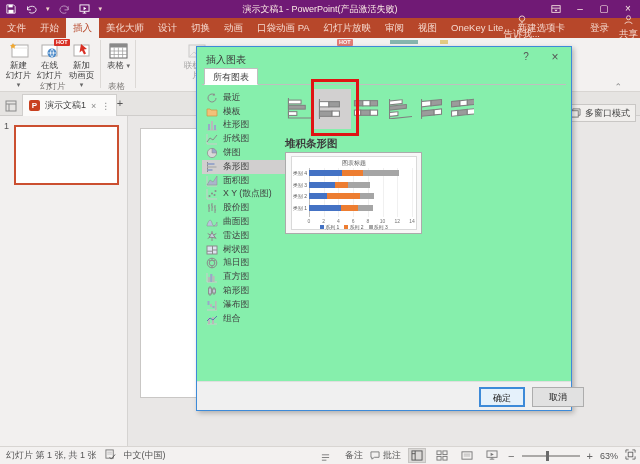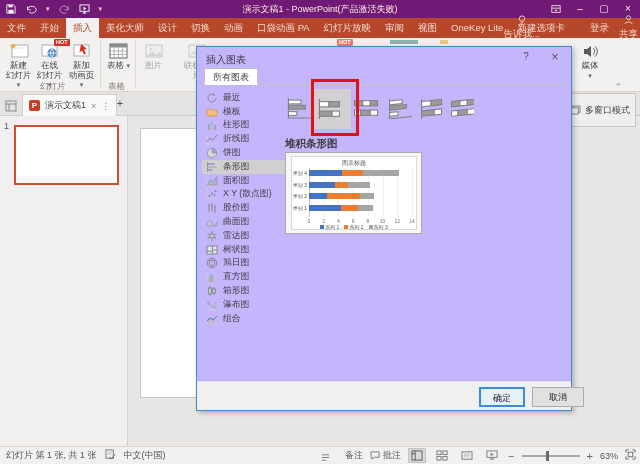--- a/index.html
+++ b/index.html
@@ -34,39 +34,39 @@
   .collapse { position:absolute; right:18px; top:44px; color:#8a8a8a; font-size:9px; }
   .caret { font-size:7px; color:#666; }
 
   
   .docbar { position:absolute; left:0; top:92px; width:640px; height:24px; background:#E6E4E2; border-bottom:1px solid #CFCDCB; }
   .docbar .gridico { position:absolute; left:5px; top:6px; }
   .doctab { position:absolute; left:22px; top:2px; height:22px; background:#FBFAF9; border:1px solid #D0CECC; border-bottom:none; display:flex; align-items:center; gap:5px; padding:0 6px; font-size:9px; color:#3f3f3f; }
   .pptlogo { width:11px; height:11px; background:#C8401F; color:#fff; border-radius:2px; font-size:8px; font-weight:bold; text-align:center; line-height:11px; }
   .doctab .x { color:#8a8a8a; font-size:9px; }
   .newtab { position:absolute; left:112px; top:4px; width:16px; height:16px; text-align:center; line-height:15px; font-size:11px; color:#555; }
-  .multiwin { position:absolute; right:4px; top:1px; height:34px; border:1px solid #C9C7C5; background:#F1EFED; display:flex; align-items:center; gap:4px; padding:0 5px; font-size:9px; color:#444; }
+  .multiwin { position:absolute; right:4px; top:12px; height:18px; border:1px solid #C9C7C5; background:#F1EFED; display:flex; align-items:center; gap:4px; padding:0 5px; font-size:9px; color:#444; }
 
   
   .thumb-panel { position:absolute; left:0; top:116px; width:128px; height:330px; background:#F2F0EF; border-right:1px solid #D5D3D1; }
   .slide-num { position:absolute; left:4px; top:5px; font-size:9px; color:#555; }
   .thumb { position:absolute; left:14px; top:9px; width:105px; height:60px; background:#fff; border:2px solid #CB4F30; }
   .canvas-slide { position:absolute; left:140px; top:128px; width:432px; height:270px; background:#fff; border:1px solid #C9C7C5; }
 
   
   .statusbar { position:absolute; left:0; top:446px; width:640px; height:18px; background:#F3F1F0; border-top:1px solid #D8D5D2; font-size:9px; color:#555; }
   .sb-left { position:absolute; left:6px; top:0; height:17px; display:flex; align-items:center; gap:8px; }
   .sb-right { position:absolute; right:4px; top:0; height:17px; display:flex; align-items:center; gap:7px; }
   .viewbtn { width:18px; height:15px; display:flex; align-items:center; justify-content:center; }
   .viewbtn.sel { background:#DBD9D7; border:1px solid #C6C4C2; }
   .zoomtrack { position:relative; width:58px; height:2px; background:#ABA9A7; }
   .zoomtrack .thumbk { position:absolute; left:24px; top:-4px; width:3px; height:10px; background:#6a6a6a; }
 
   
-  .dialog { position:absolute; left:196px; top:46px; width:376px; height:365px; background:#c4b5fd; border:1px solid #3D8AD8; box-shadow:2px 2px 5px rgba(0,0,0,.25); }
+  .dialog { position:absolute; left:196px; top:46px; width:376px; height:365px; background:#86efac; border:1px solid #3D8AD8; box-shadow:2px 2px 5px rgba(0,0,0,.25); }
   .dlg-title { position:absolute; left:9px; top:6px; font-size:10px; color:#3B3B3B; }
   .dlg-help { position:absolute; right:38px; top:4px; font-size:10px; color:#555; width:14px; text-align:center; }
   .dlg-close { position:absolute; right:8px; top:3px; font-size:12px; color:#555; width:16px; text-align:center; }
   .dlg-tab { position:absolute; left:7px; top:21px; height:17px; border:1px solid #BFBFBF; border-bottom:1px solid #fff; background:#fff; font-size:9px; color:#3f3f3f; line-height:16px; padding:0 8px; z-index:2; }
   .dlg-tabline { position:absolute; left:5px; top:37px; width:364px; height:1px; background:#BFBFBF; }
   .ctype-list { position:absolute; left:5px; top:44px; width:86px; }
   .ctype { display:flex; align-items:center; gap:5px; height:13.8px; padding-left:4px; font-size:8.8px; color:#3f3f3f; white-space:nowrap; }
   .ctype.sel { background:#D1CFCF; }
   .ctype svg { flex:0 0 auto; }
   .subrow { position:absolute; left:88px; top:41px; }
@@ -214,54 +214,35 @@
             <rect x="1" y="2" width="17" height="14" fill="#fff" stroke="#666"></rect>
             <rect x="1" y="2" width="17" height="3.5" fill="#8a8a8a"></rect>
             <path d="M1 9h17M1 12.5h17M5.2 5.5v10.5M9.4 5.5v10.5M13.6 5.5v10.5" stroke="#9a9a9a" stroke-width=".7"></path>
           </svg>
         </div>
       <div><span>表格</span> <span class="caret">▾</span></div>
     </div>
     <span class="grp-label" style="left:108px">表格</span>
     <span class="gdiv" style="left:135px"></span>
 
-    <div class="rbtn gray" style="left:138px">
-      <div class="ric">
-          <svg width="18" height="16" viewBox="0 0 18 16">
-            <rect x="1" y="2" width="16" height="12" fill="#EDEBE9" stroke="#9a9a9a"></rect>
-            <circle cx="6" cy="6" r="1.5" fill="#bbb"></circle>
-            <path d="M2 13l5-5 4 4 3-3 3 4z" fill="#b5b3b1"></path>
-          </svg>
-        </div>
-      <div><span>图片</span></div>
-    </div>
     <div class="rbtn gray" style="left:181px">
       <div class="ric">
           <svg width="18" height="16" viewBox="0 0 18 16">
             <rect x="1" y="2" width="16" height="12" fill="#EDEBE9" stroke="#9a9a9a"></rect>
             <circle cx="12" cy="10" r="4" fill="#c8d4e4" stroke="#9a9a9a"></circle>
             <path d="M2 13l4-4 3 3" fill="none" stroke="#b5b3b1"></path>
           </svg>
         </div>
       <div><span>联机图片</span></div>
     </div>
 
     <span class="hotbadge ric-peek" style="left:337px; top:1px">HOT</span>
     <span class="ric-peek" style="left:390px; top:2px; width:28px; height:4px; background:#3E8E82"></span>
     <span class="ric-peek" style="left:440px; top:2px; width:8px; height:4px; background:#D8B23A"></span>
 
-    <div class="rbtn" style="left:576px; width:28px">
-      <div class="ric">
-          <svg width="16" height="15" viewBox="0 0 16 15">
-            <path d="M2 5h3l4-3v11l-4-3H2z" fill="#5a5a5a"></path>
-            <path d="M11 4c2 1.5 2 5.5 0 7M13 2.5c3 2.5 3 7.5 0 10" fill="none" stroke="#5a5a5a"></path>
-          </svg>
-        </div>
-      <div><span>媒体</span><br><span class="caret">▾</span></div>
-    </div>
     <span class="collapse">⌃</span>
   </div>
 
   <div class="docbar">
     <span class="gridico"><svg width="12" height="12" viewBox="0 0 12 12">
           <rect x="1" y="1" width="10" height="10" fill="none" stroke="#8a8a8a"></rect>
           <path d="M1 4h10M4 4v7" stroke="#8a8a8a"></path>
         </svg></span>
     <div class="doctab">
       <span class="pptlogo">P</span>

